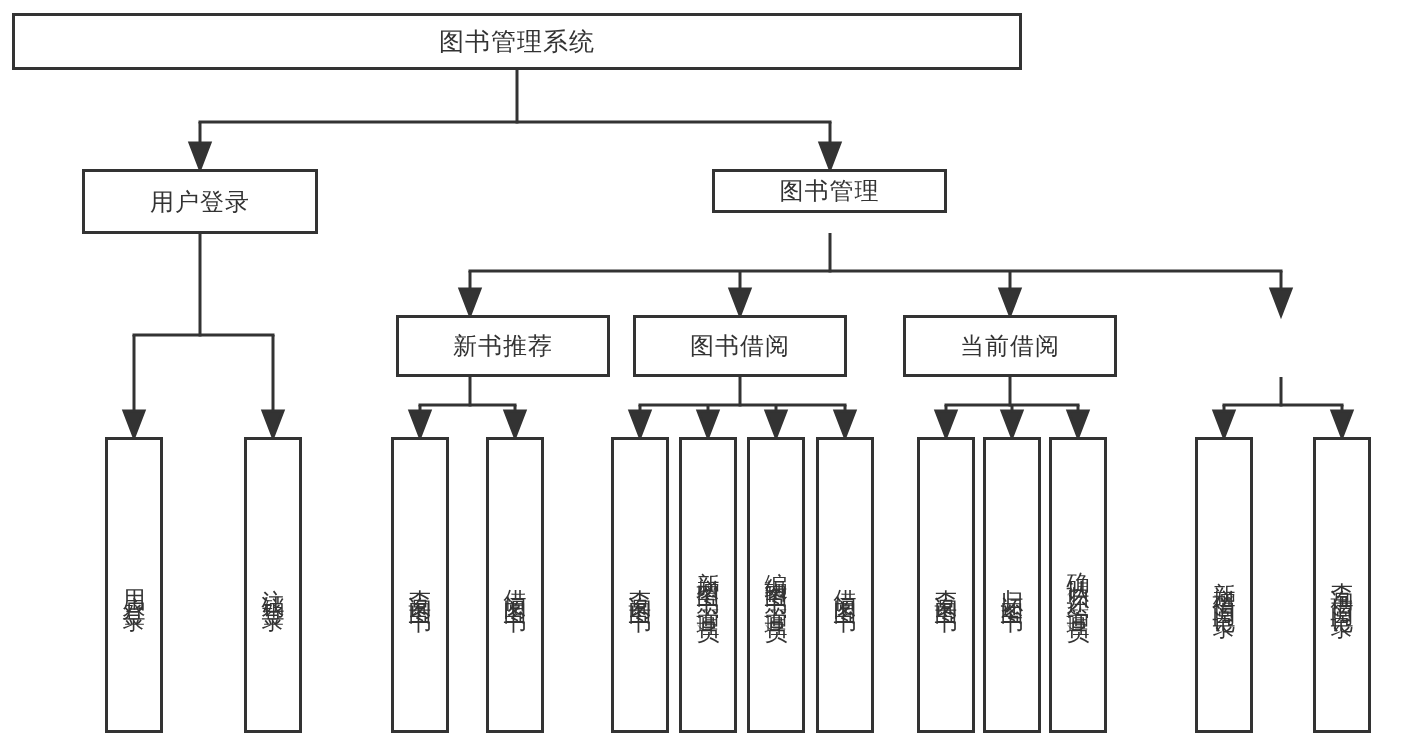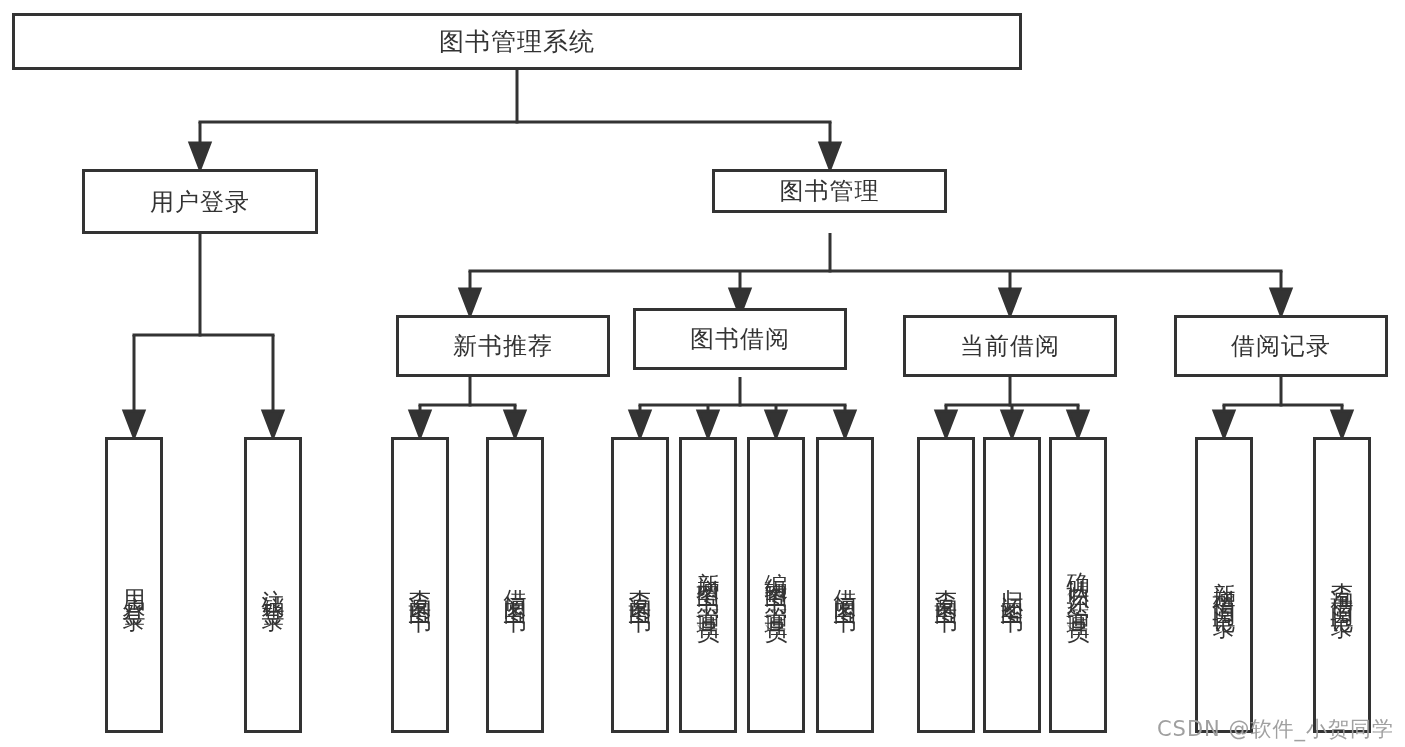--- a/index.html
+++ b/index.html
@@ -143,29 +143,26 @@
   <div class="node hnode" style="left:82px; top:169px; width:236px; height:65px;">
     <span>用户登录</span>
   </div>
   <div class="node hnode" style="left:712px; top:169px; width:235px; height:44px;">
     <span>图书管理</span>
   </div>
 
   <div class="node hnode" style="left:363px; top:315px; width:214px; height:62px;margin-left:33px;">
     <span>新书推荐</span>
   </div>
-  <div class="node hnode" style="left:633px; top:308px; width:214px; height:62px;">
+  <div class="node hnode" style="left:633px; top:315px; width:214px; height:62px;">
     <span>图书借阅</span>
   </div>
   <div class="node hnode" style="left:903px; top:315px; width:214px; height:62px;">
     <span>当前借阅</span>
   </div>
-  <div class="node hnode" style="left:1174px; top:315px; width:214px; height:62px;">
-    <span>借阅记录</span>
-  </div>
 
   <div class="node vnode" style="left:105px; top:437px; width:58px; height:296px;">
     <span>用户登录</span>
   </div>
   <div class="node vnode" style="left:244px; top:437px; width:58px; height:296px;">
     <span>注销登录</span>
   </div>
 
   <div class="node vnode" style="left:391px; top:437px; width:58px; height:296px;">
     <span>查询图书</span>
@@ -197,15 +194,14 @@
     <span>确认归还（管理员）</span>
   </div>
 
   <div class="node vnode" style="left:1195px; top:437px; width:58px; height:296px;">
     <span>新增借阅记录</span>
   </div>
   <div class="node vnode" style="left:1313px; top:437px; width:58px; height:296px;">
     <span>查询借阅记录</span>
   </div>
 
-  <div class="watermark">CSDN @软件_小贺同学</div>
 
 </div>
 
 </body></html>

